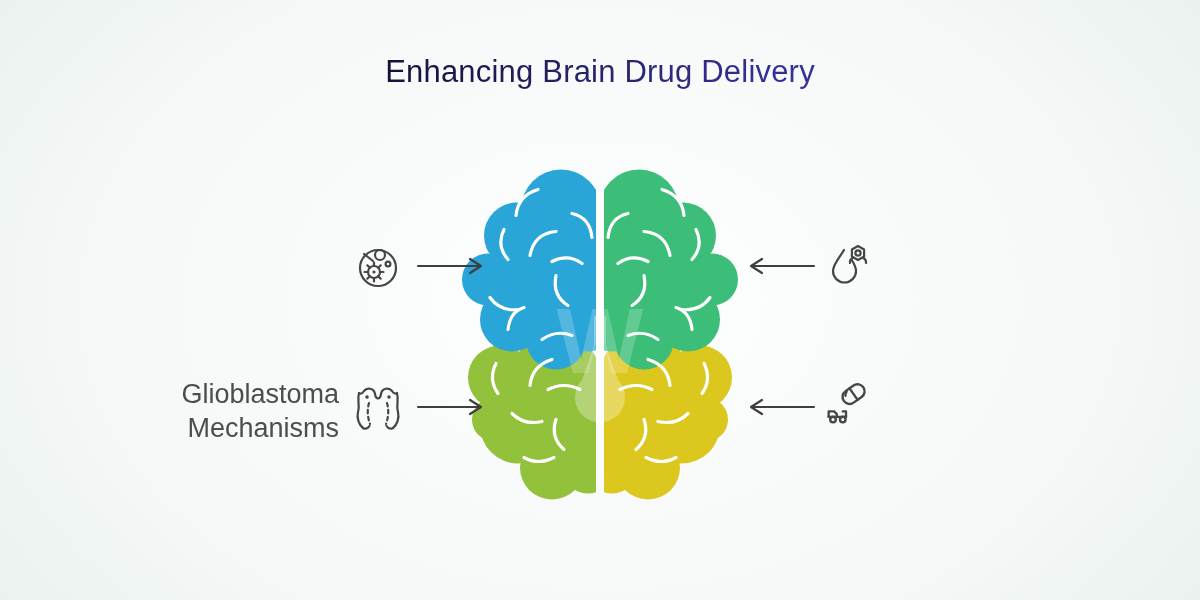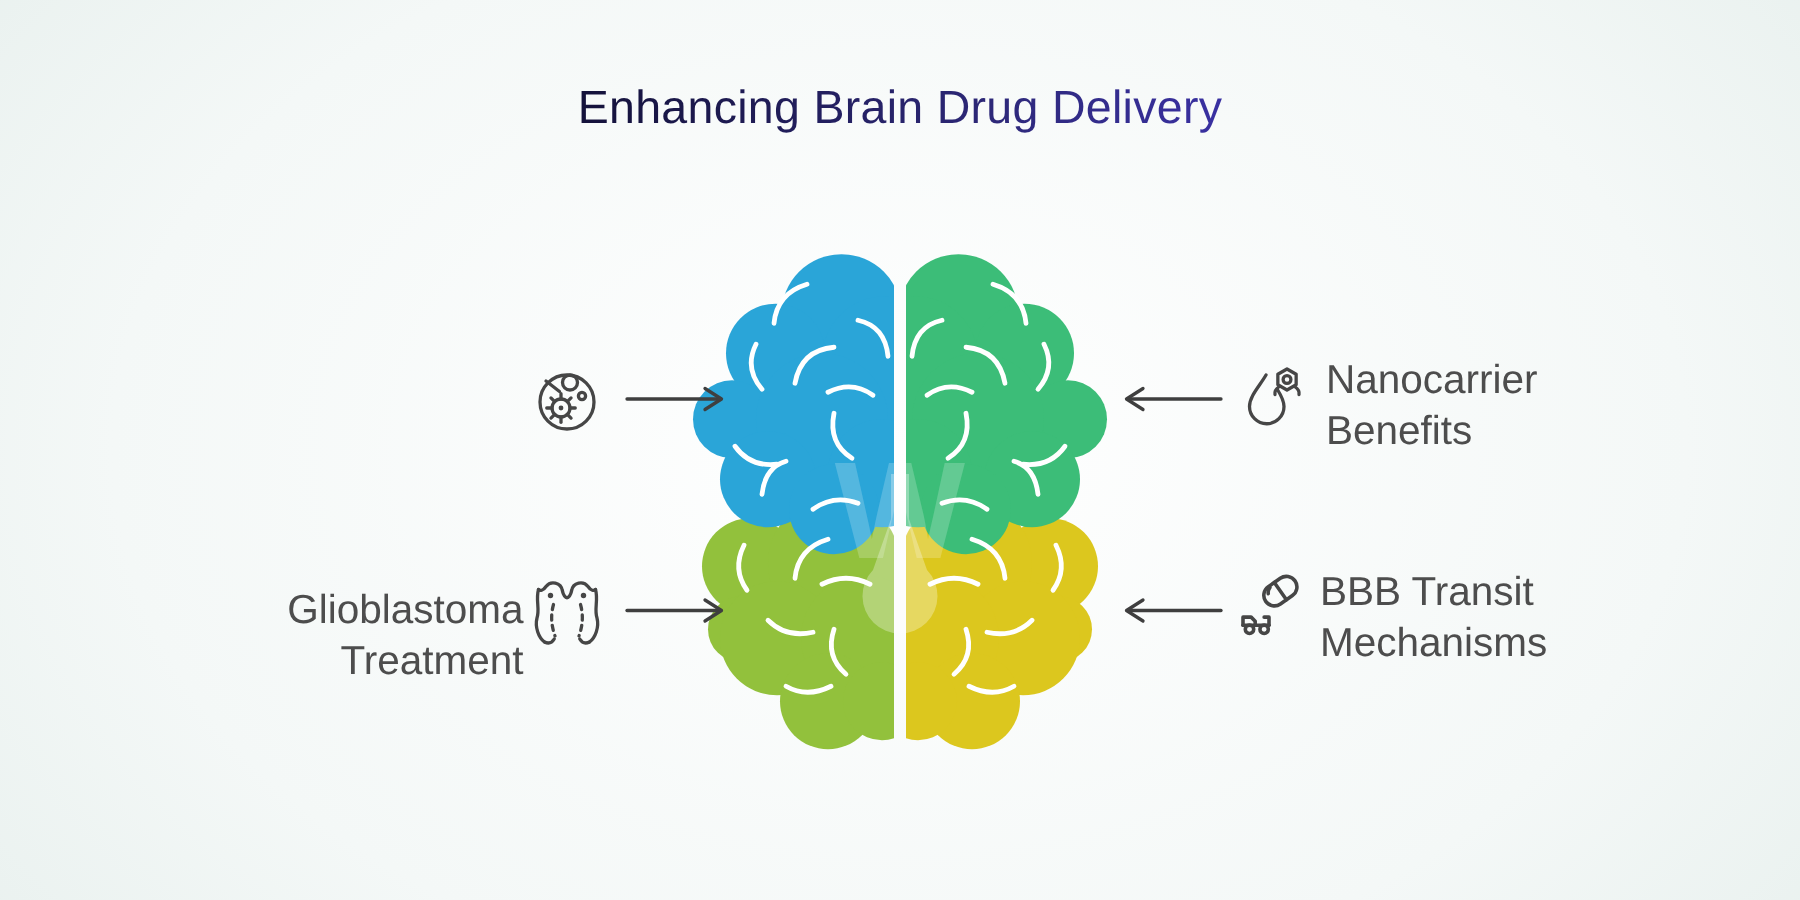--- a/index.html
+++ b/index.html
@@ -117,23 +117,23 @@
     <line x1="20" y1="24" x2="20" y2="20.5"></line>
       <line x1="24.2" y1="25.8" x2="26.7" y2="23.3"></line>
   </svg>
   <svg class="arrow" style="left:416px;top:256px;" width="70" height="20" viewBox="0 0 70 20">
     <g fill="none" stroke="#3f3f3f" stroke-width="2.2" stroke-linecap="round" stroke-linejoin="round">
       <line x1="2" y1="10" x2="64" y2="10"></line>
         <path d="M54 3 L65 10 L54 17"></path>
     </g>
   </svg>
 
-  <div class="callout-text ta-r" style="left:99px;top:377px;width:250px;margin-top:12px;">
+  <div class="callout-text ta-r" style="left:89px;top:377px;width:250px;">
     <div>Glioblastoma</div>
-    <div>Treatment</div>
+    <div>Mechanisms</div>
   </div>
   <svg class="icon stroke-ic" style="left:354px;top:382px;" width="48" height="52" viewBox="0 0 48 48">
     <path d="M21 10 C20 4 13 3 10 7 C8 10 6 10 5 9"></path>
     <path d="M27 10 C28 4 35 3 38 7 C40 10 42 10 43 9"></path>
     <path d="M5 9 C3 16 6 22 4 28 C2.5 34 5 41 9 44"></path>
     <path d="M43 9 C45 16 42 22 44 28 C45.5 34 43 41 39 44"></path>
     <path d="M21 10 C21.5 13 23 14.5 24 14.5 C25 14.5 26.5 13 27 10"></path>
     <circle cx="13" cy="13" r="1.8" fill="#464646" stroke="none"></circle>
     <circle cx="35" cy="13" r="1.8" fill="#464646" stroke="none"></circle>
     <path d="M15 19 C13 26 13.5 33 16 40" stroke-dasharray="3.5 3.5"></path>
@@ -154,41 +154,33 @@
         <path d="M16 3 L5 10 L16 17"></path>
     </g>
   </svg>
   <svg class="icon stroke-ic" style="left:824px;top:238px;" width="48" height="52" viewBox="0 0 48 48">
     <path d="M20 10 C16 17 9 24 9 31 A11.5 11.5 0 0 0 32 31 C32 27 30 23.5 27.5 19.5"></path>
     <polygon points="34,6 40.1,9.5 40.1,16.5 34,20 27.9,16.5 27.9,9.5"></polygon>
     <circle cx="34" cy="13" r="2.6"></circle>
     <path d="M28.5 18 q -3 2 -2.5 5"></path>
     <path d="M39.5 18 q 3 2 2.5 5"></path>
   </svg>
-  <div class="callout-text" style="left:884px;top:236px;width:280px;">
-    <div>Nanocarrier</div>
-    <div>Benefits</div>
-  </div>
 
   <svg class="arrow" style="left:746px;top:397px;" width="70" height="20" viewBox="0 0 70 20">
     <g fill="none" stroke="#3f3f3f" stroke-width="2.2" stroke-linecap="round" stroke-linejoin="round">
       <line x1="6" y1="10" x2="68" y2="10"></line>
         <path d="M16 3 L5 10 L16 17"></path>
     </g>
   </svg>
   <svg class="icon stroke-ic" style="left:820px;top:380px;" width="52" height="52" viewBox="0 0 48 48">
     <g transform="translate(31,13) rotate(-35)">
       <rect x="-11" y="-6.5" width="22" height="13" rx="6.5"></rect>
       <line x1="0" y1="-6.5" x2="0" y2="6.5"></line>
       <path d="M-7 -3 q 1 -2 3 -2.5"></path>
     </g>
     <path d="M8 34 H24"></path>
     <path d="M8 34 V29 H13 L15.5 31.5 V34"></path>
     <path d="M24 34 V29 H21"></path>
     <circle cx="12" cy="36.5" r="2.6"></circle>
     <circle cx="21" cy="36.5" r="2.6"></circle>
   </svg>
-  <div class="callout-text" style="left:880px;top:377px;width:290px;">
-    <div>BBB Transit</div>
-    <div>Mechanisms</div>
-  </div>
 
 </div>
 
 </body></html>

